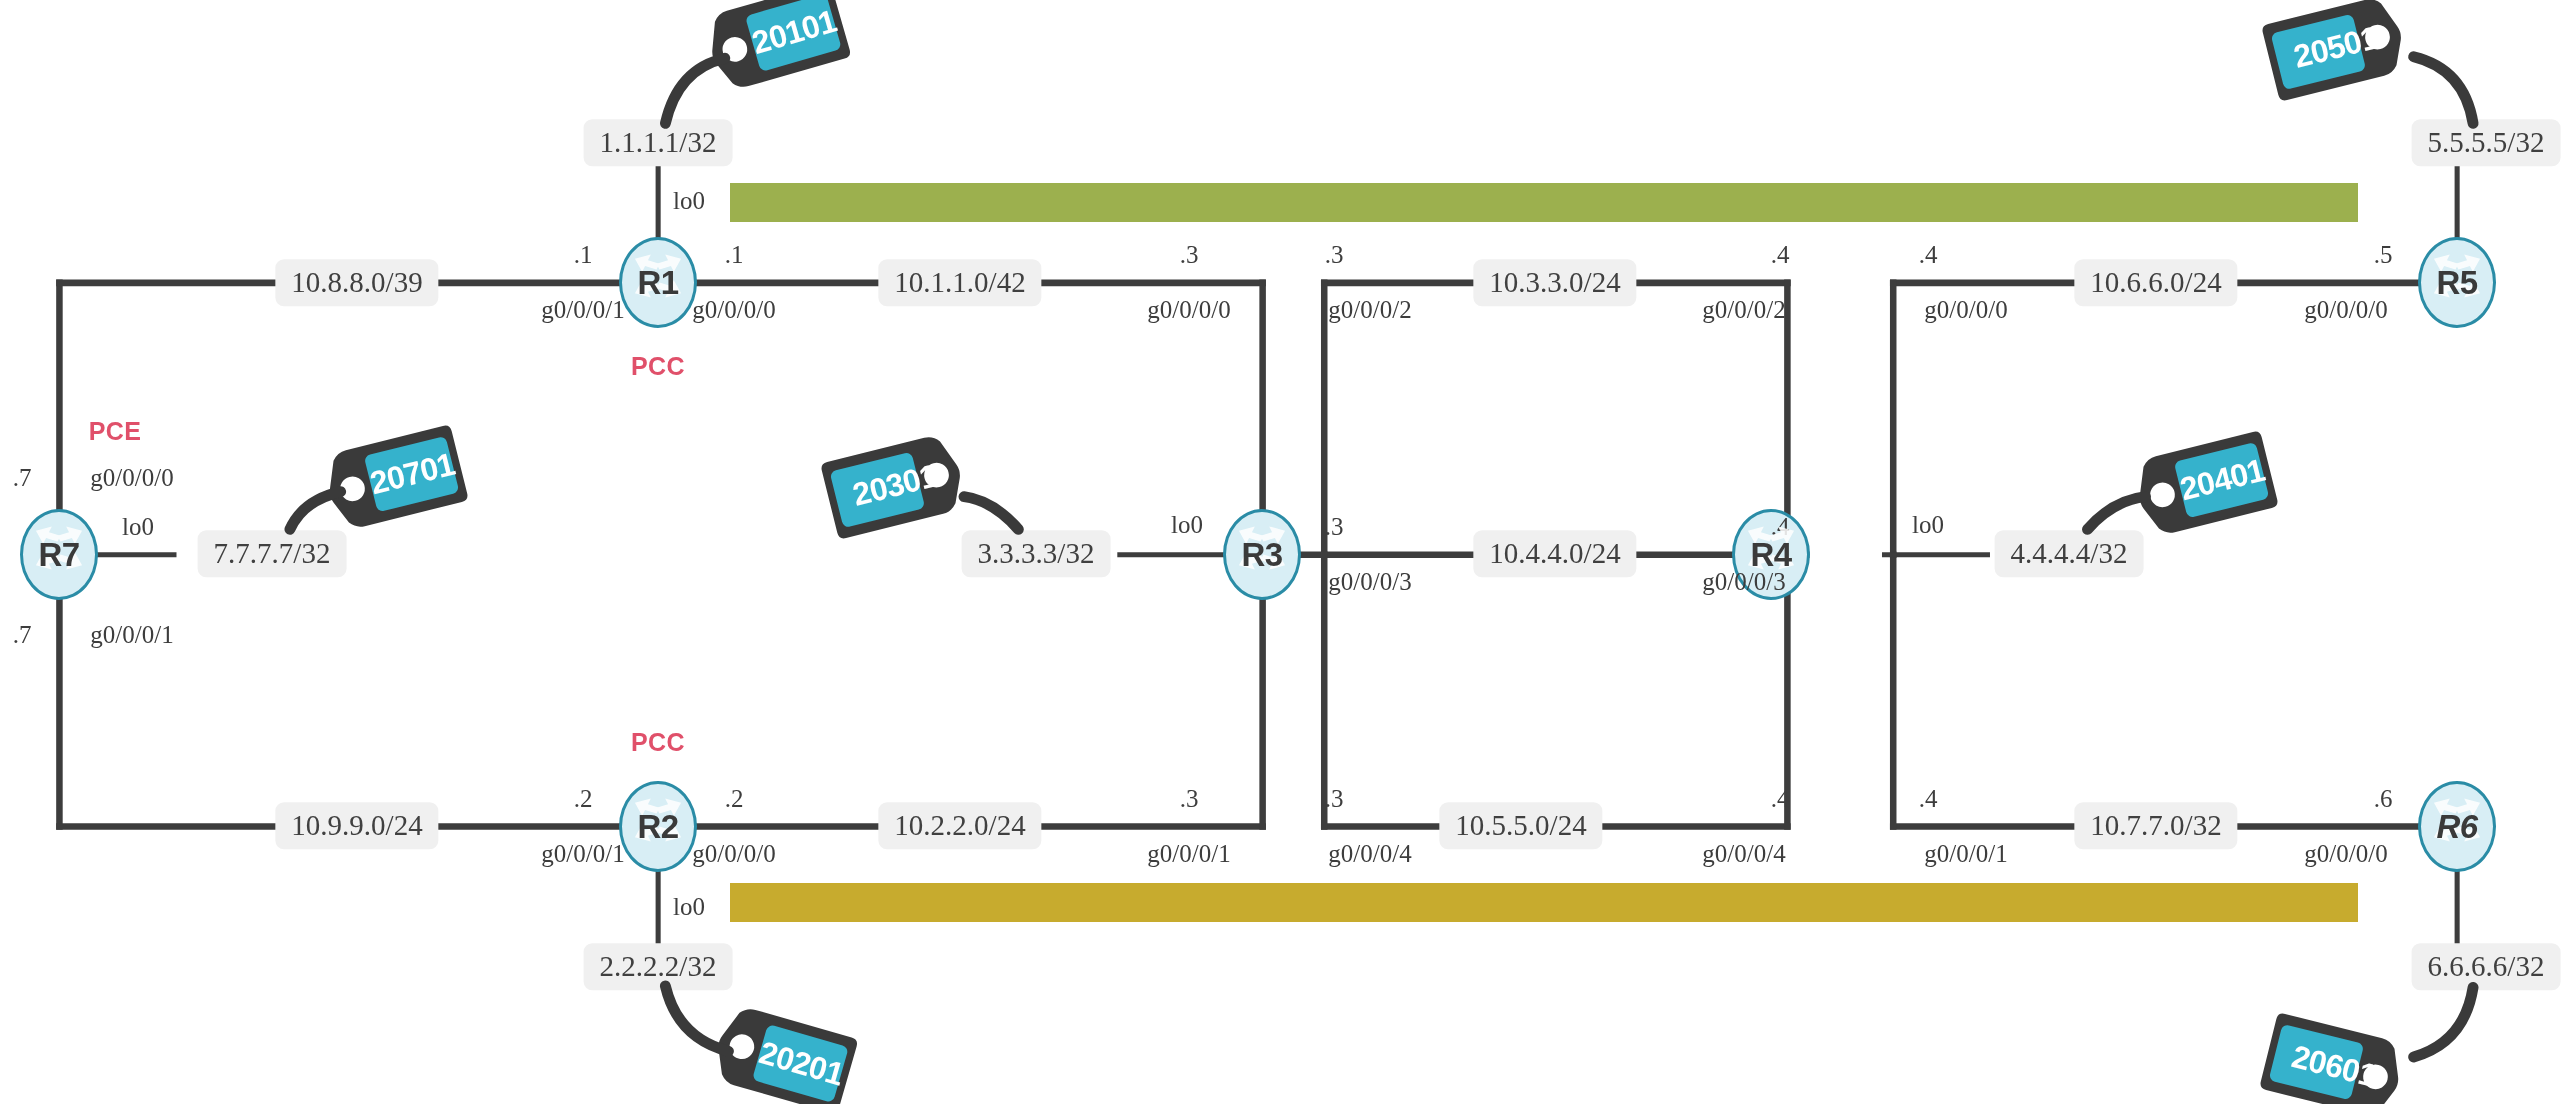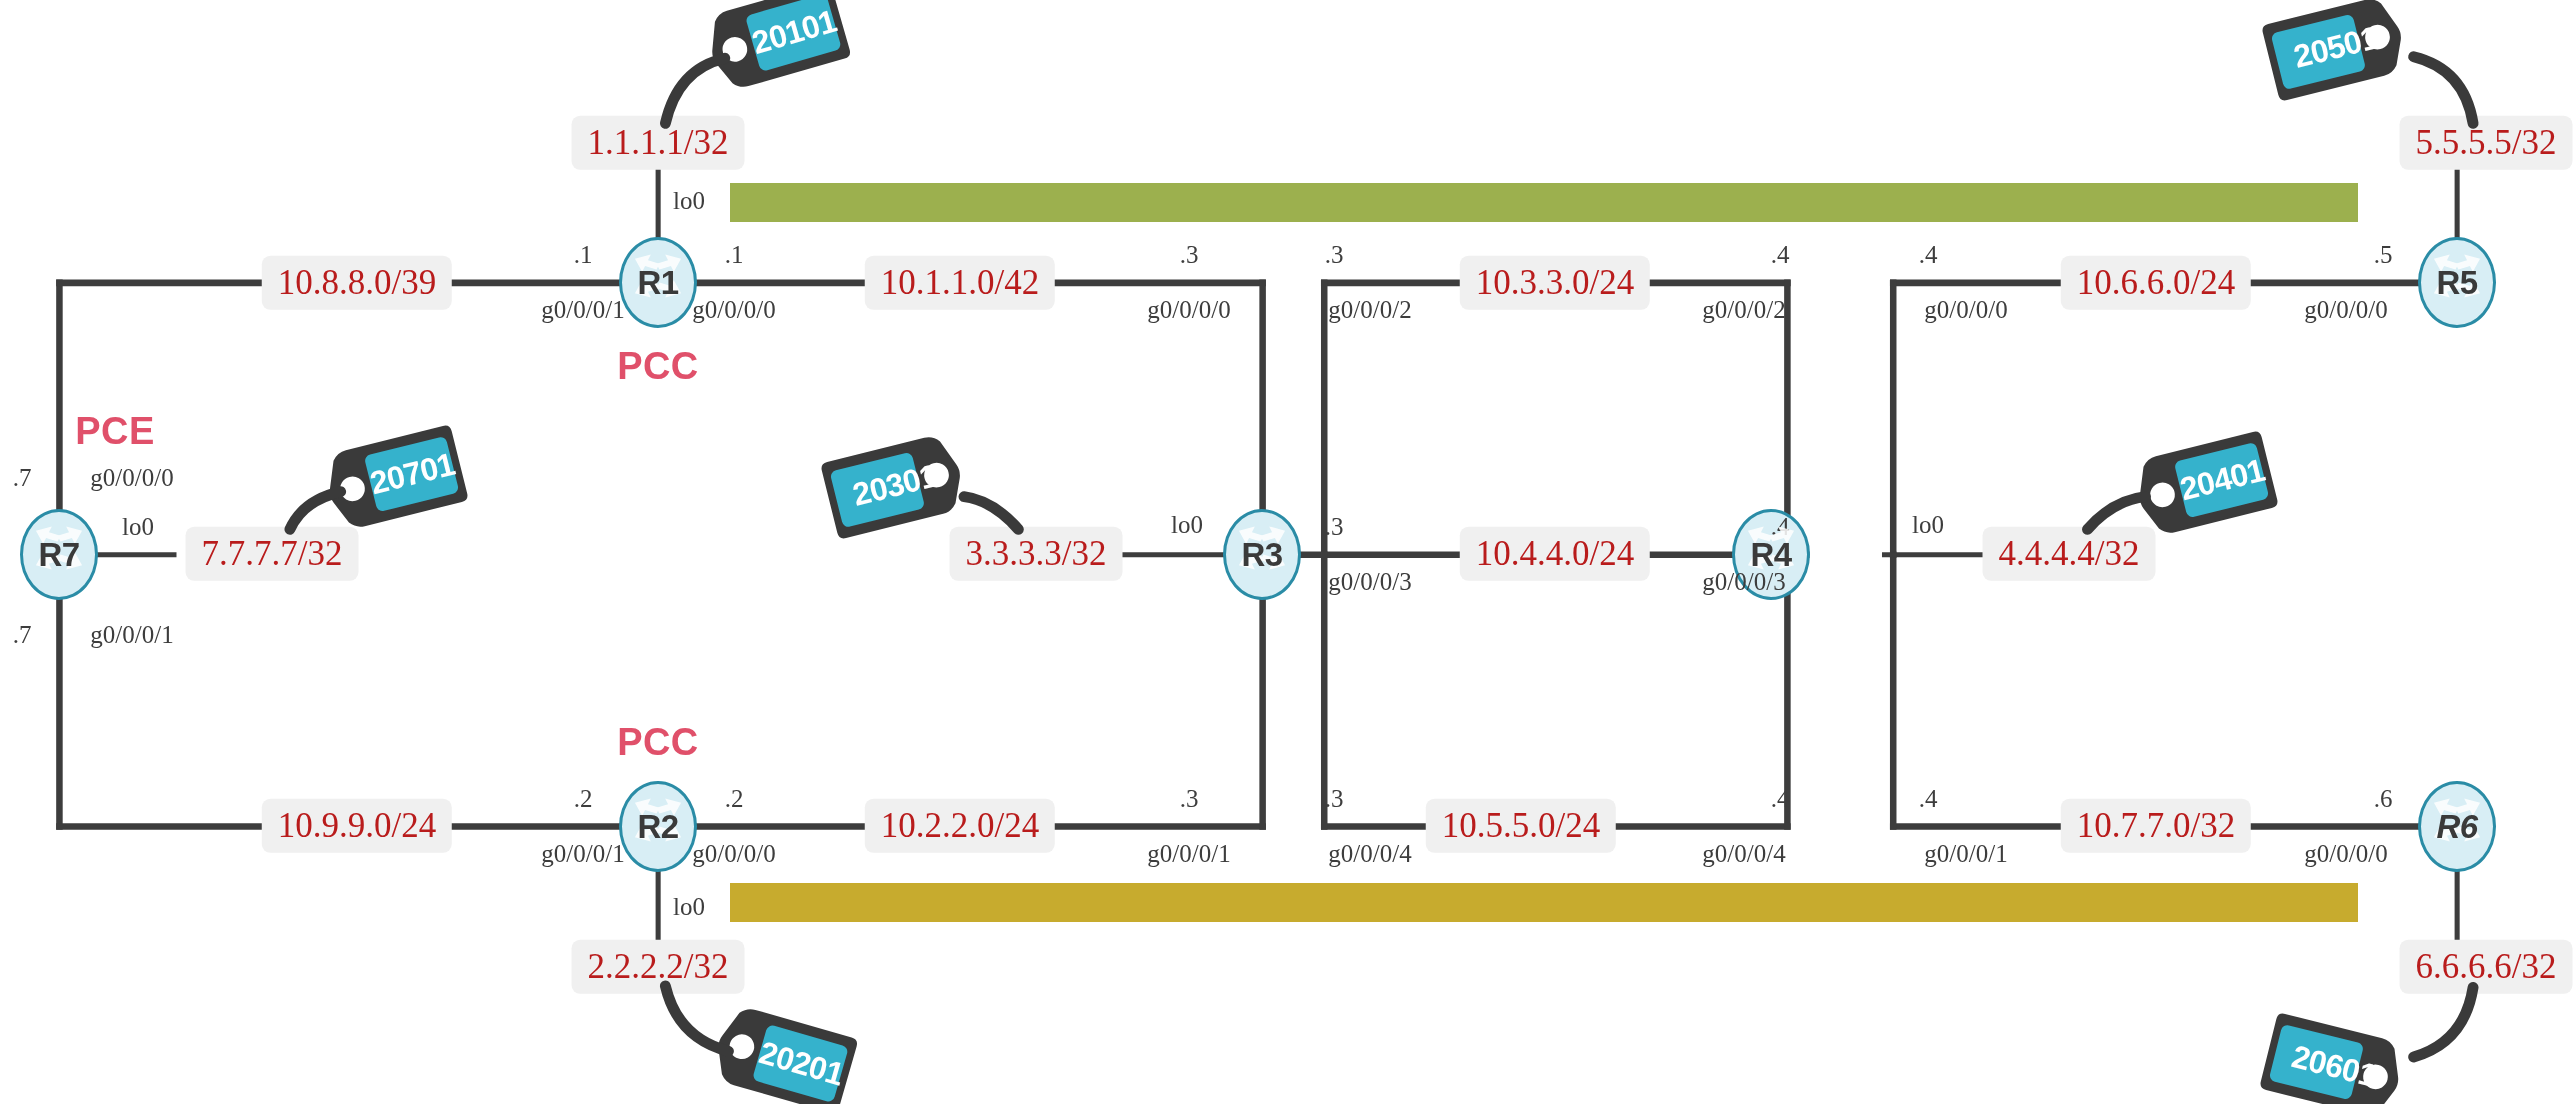--- a/index.html
+++ b/index.html
@@ -10,30 +10,30 @@
 
   .bar{position:absolute;}
 
   .node{position:absolute;width:78px;height:91px;border-radius:50%;
         background:#d8eef5;border:3.6px solid #2a8ca6;box-sizing:border-box;
         display:flex;align-items:center;justify-content:center;}
   .node .nm{font-family:"Liberation Sans", sans-serif;font-weight:bold;font-size:33px;color:#3a3a3a;
             position:relative;z-index:3;letter-spacing:-0.7px;}
   .node .glyph{position:absolute;left:0;top:0;width:100%;height:100%;z-index:1;opacity:.95;}
 
-  .pill{position:absolute;background:#f0f0f0;border-radius:8.7px;color:#b91c1c;
-        font-family:"Liberation Serif", serif;font-size:35px;display:flex;align-items:center;
+  .pill{position:absolute;background:#f0f0f0;border-radius:8.7px;color:#404040;
+        font-family:"Liberation Serif", serif;font-size:29px;display:flex;align-items:center;
         justify-content:center;white-space:nowrap;padding:7.2px 16px;box-sizing:border-box;
         transform:translate(-50%,-50%);}
 
   .iflbl{position:absolute;font-family:"Liberation Serif", serif;font-size:25px;color:#3d3d3d;
          white-space:nowrap;transform:translate(-50%,-50%);}
   .octet{position:absolute;font-family:"Liberation Serif", serif;font-size:25px;color:#3d3d3d;
          white-space:nowrap;transform:translate(-50%,-50%);}
-  .role{position:absolute;font-family:"Liberation Sans", sans-serif;font-weight:bold;font-size:38px;
+  .role{position:absolute;font-family:"Liberation Sans", sans-serif;font-weight:bold;font-size:25px;
         color:#e0506a;transform:translate(-50%,-50%);letter-spacing:0.4px;}
 
   .tag{position:absolute;width:138px;height:87px;transform-origin:50% 50%;}
   .tag svg{width:100%;height:100%;display:block;overflow:visible;}
   .tagtxt{position:absolute;left:0;top:0;width:100%;height:100%;display:flex;
           align-items:center;justify-content:center;color:#ffffff;font-weight:bold;
           font-family:"Liberation Sans", sans-serif;font-size:32px;pointer-events:none;
           letter-spacing:-0.7px;}
 </style>
 </head>

